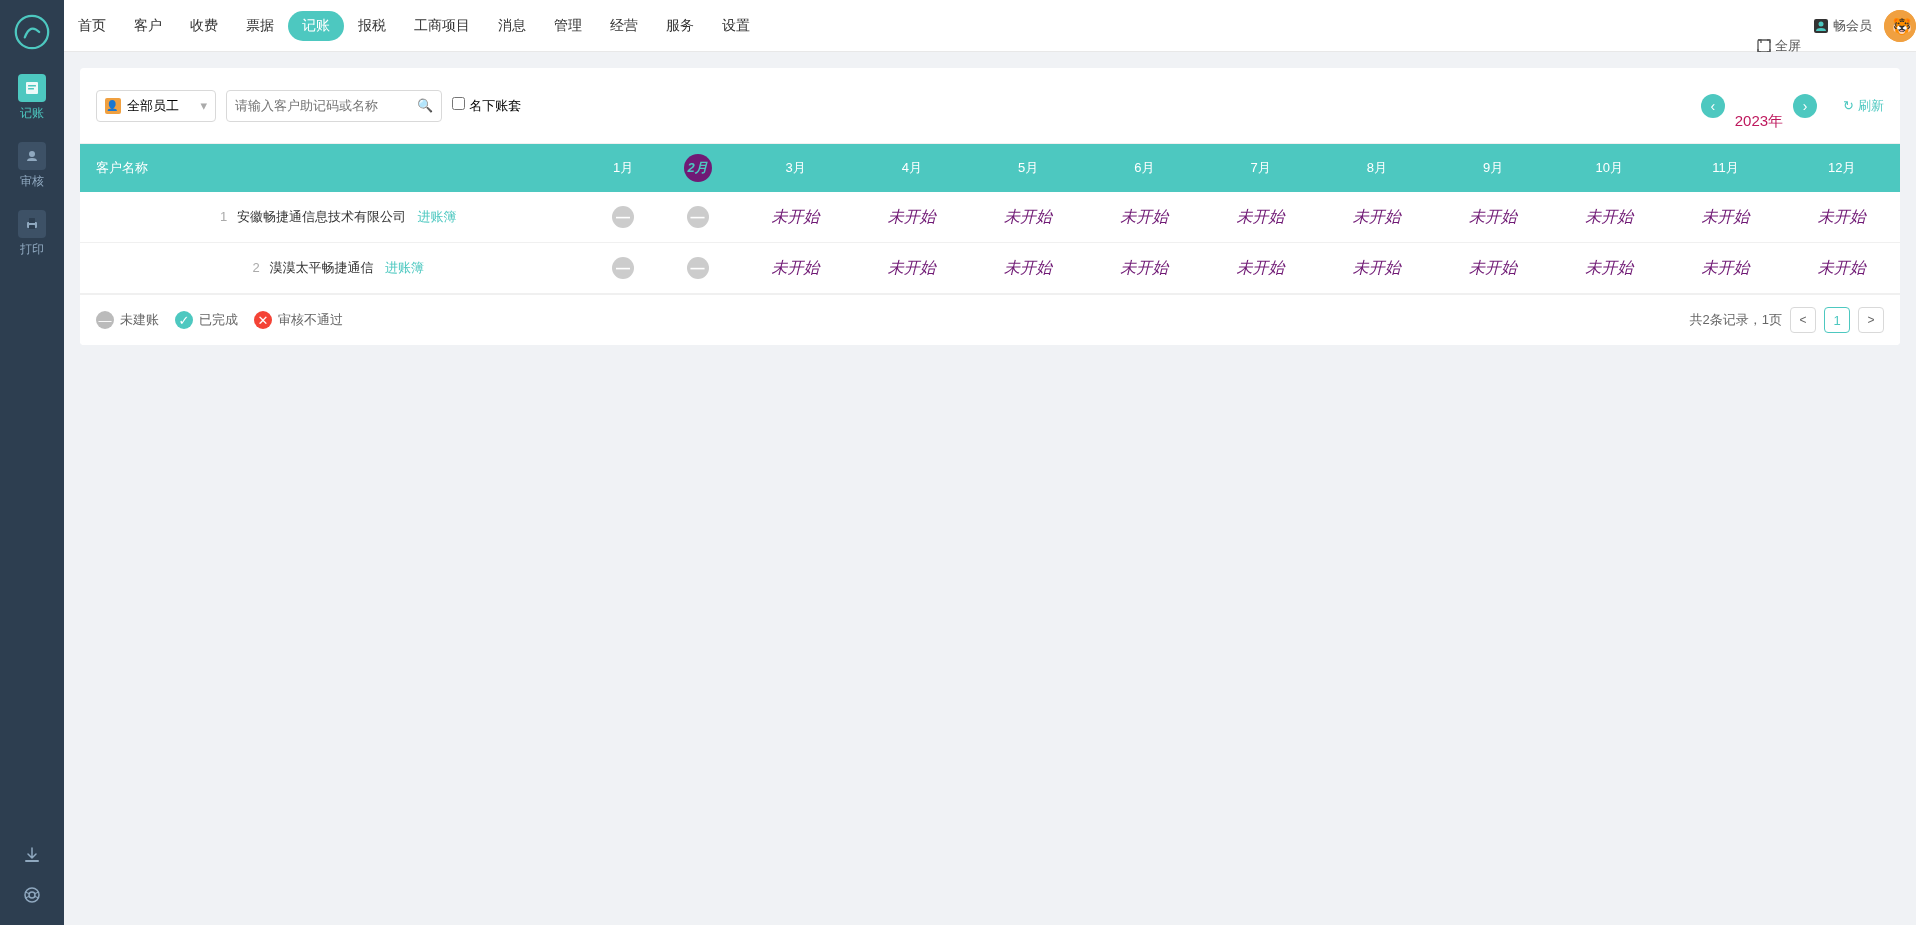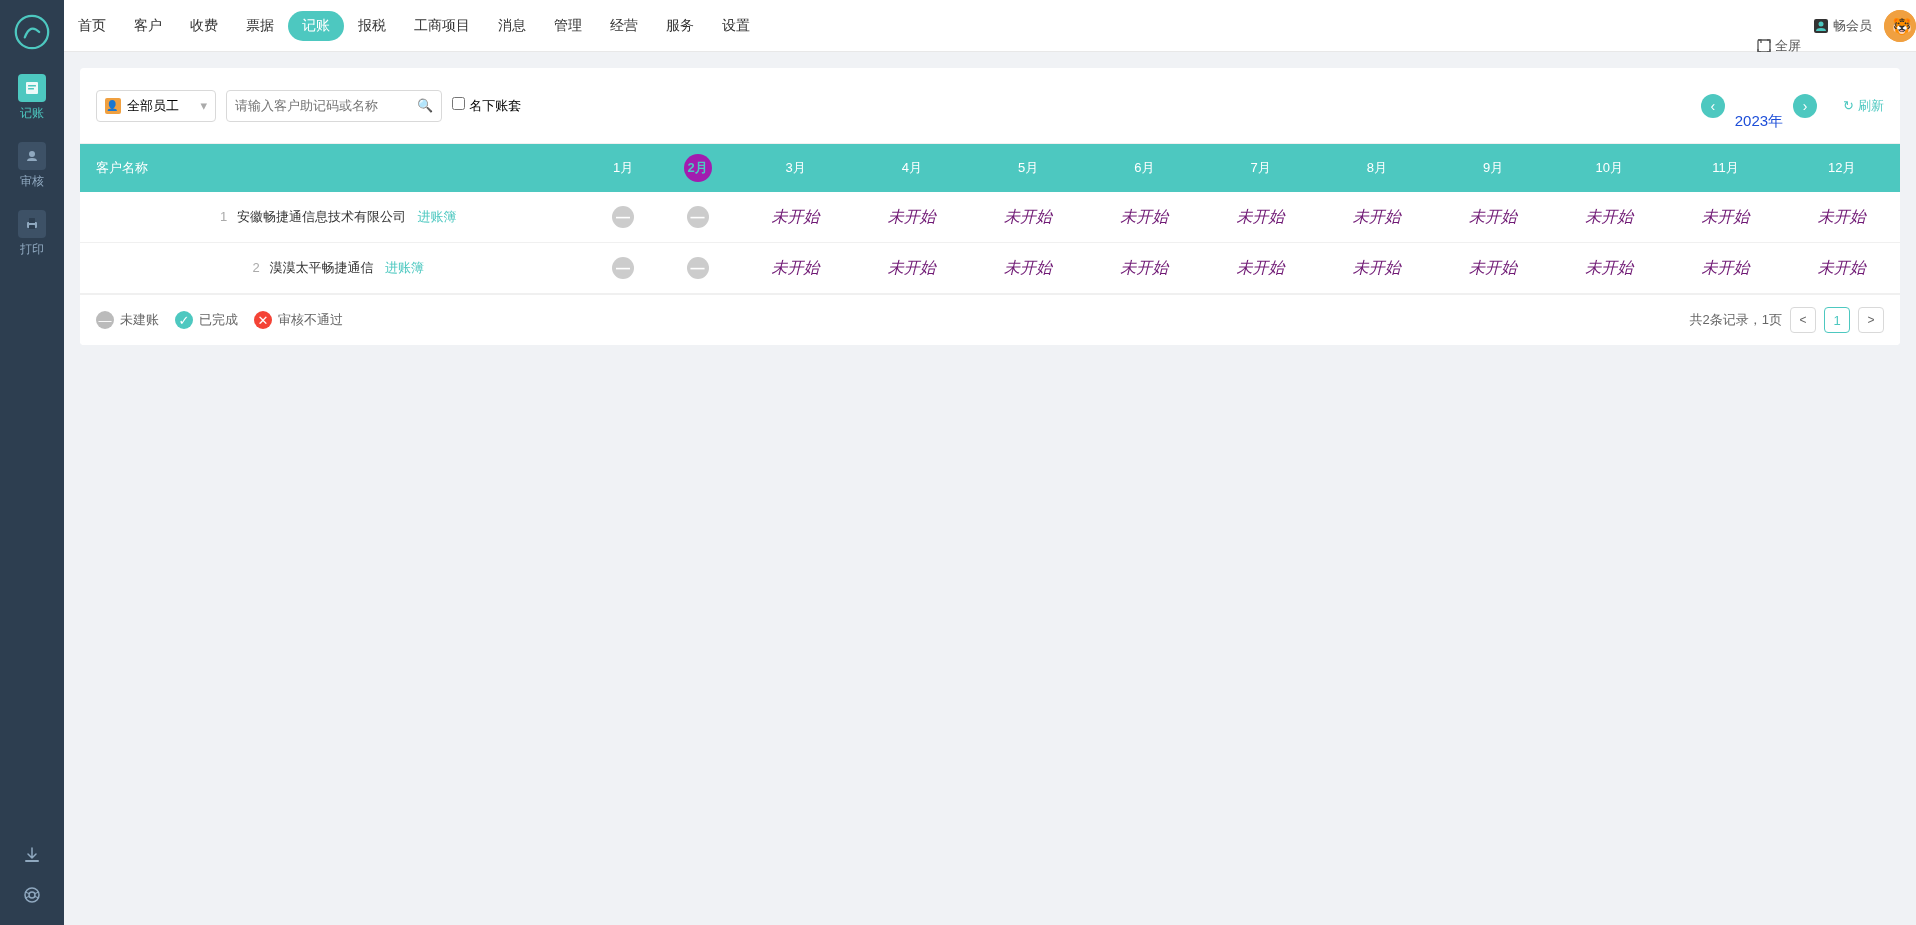--- a/index.html
+++ b/index.html
@@ -184,21 +184,21 @@
     .year-btn {
       width: 24px; height: 24px;
       border-radius: 50%;
       background: #4dc8c0;
       color: #fff;
       display: flex; align-items: center; justify-content: center;
       cursor: pointer; font-size: 14px;
       border: none;
       flex-shrink: 0;
     }
-    .year-text { font-size: 15px; font-weight: 500; color: #1d4ed8; margin-top: 32px; }
+    .year-text { font-size: 15px; font-weight: 500; color: #be185d; margin-top: 32px; }
     .refresh-btn {
       display: flex; align-items: center; gap: 4px;
       color: #4dc8c0; cursor: pointer; font-size: 13px;
       margin-left: 16px;
     }
 
     
     .accounts-table {
       width: 100%;
       border-collapse: collapse;
@@ -213,26 +213,27 @@
       font-weight: 500;
       font-size: 13px;
       white-space: nowrap;
     }
     .accounts-table thead th:first-child {
       text-align: left;
       padding-left: 16px;
       min-width: 280px;
     }
     .month-header.active-month {
-      background: #a21caf;
+      background: #701a75;
       color: #4dc8c0;
       border-radius: 50%;
       width: 28px; height: 28px;
       display: inline-flex; align-items: center; justify-content: center;
       font-weight: bold;
+      font-style: italic;
     }
     .accounts-table tbody tr {
       border-bottom: 1px solid #f0f0f0;
     }
     .accounts-table tbody td {
       padding: 14px 8px;
       text-align: center;
       font-size: 13px;
       color: #666;
     }

